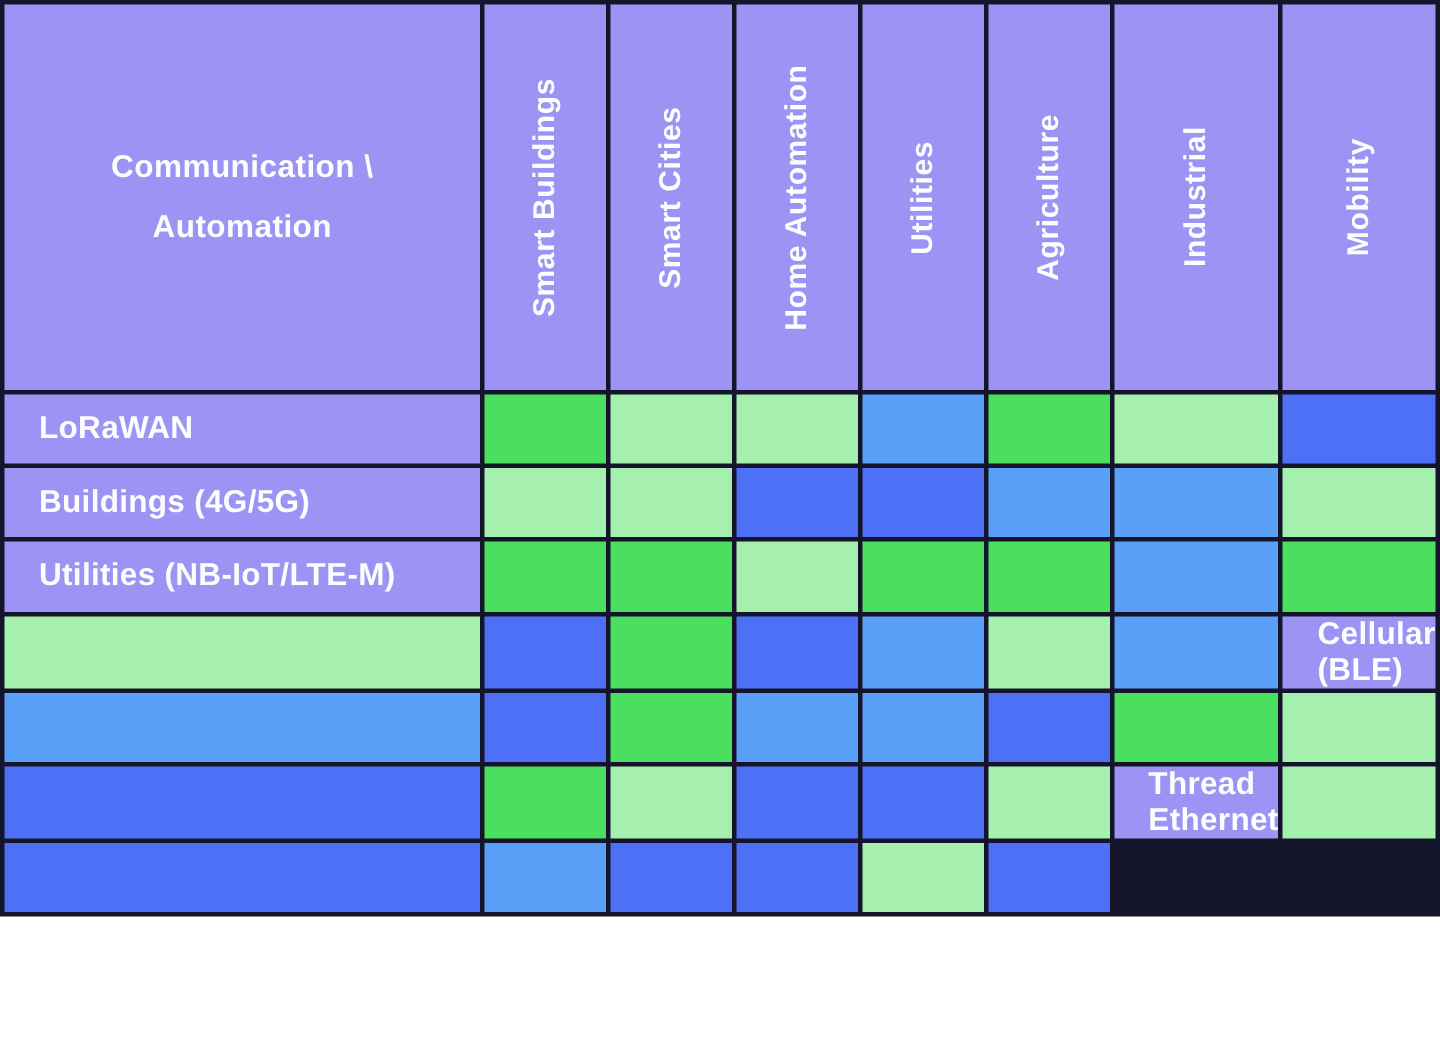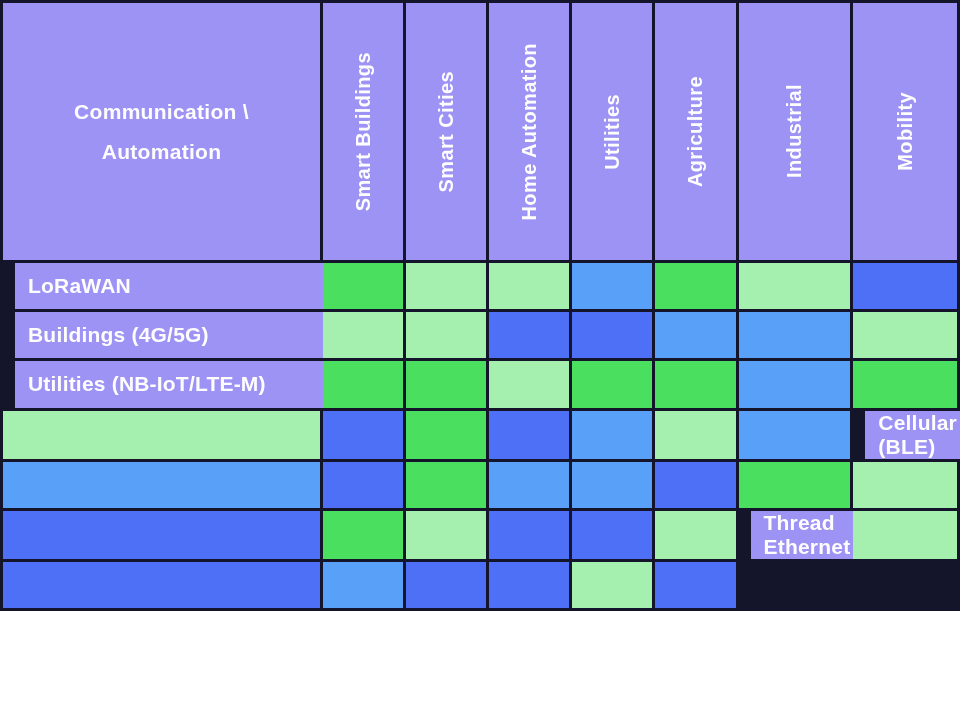--- a/index.html
+++ b/index.html
@@ -48,24 +48,23 @@
     writing-mode: vertical-rl;
     transform: rotate(180deg);
     font-size: 20px;
     font-weight: bold;
     letter-spacing: 0.4px;
     white-space: nowrap;
   }
   .row-label {
     display: flex;
     align-items: center;
-    padding-left: 13px;
+    padding-left: 23px;
     font-size: 21px;
     letter-spacing: 0.2px;
-    margin-left: 12px;
   }
 </style>
 </head>
 <body>
 
 <div class="matrix" id="grid">
   <div class="cell hdr corner">
     <span>Communication \</span>
     <span>Automation</span>
   </div>

